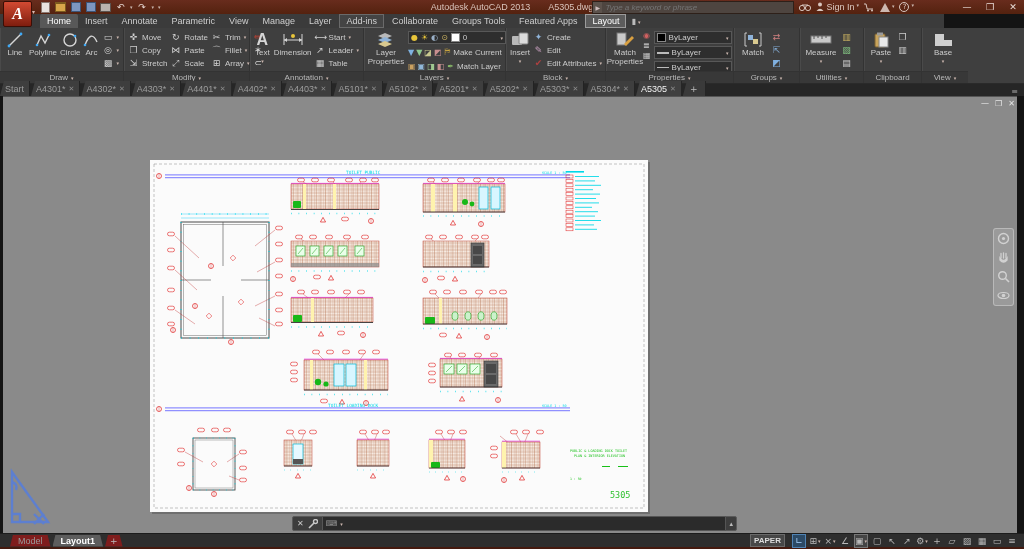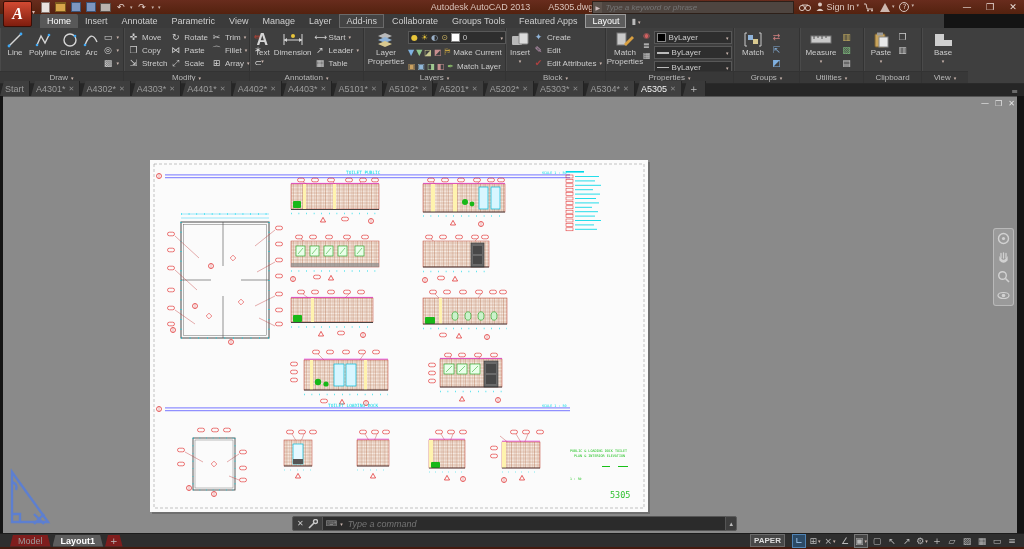--- a/index.html
+++ b/index.html
@@ -1065,21 +1065,20 @@
     <div class="cmd-left">
       <span class="g">✕</span>
       <svg width="10" height="10">
           <path d="M1 9 L6 4" stroke="#c9c9c9" stroke-width="1.6"></path>
           <circle cx="7.5" cy="2.5" r="2" fill="none" stroke="#c9c9c9" stroke-width="1.4"></circle>
         </svg>
     </div>
     <div class="cmd-input">
       <span class="kbd g">⌨</span>
       <span class="drop g">▾</span>
-      <input placeholder="Type a command" style="">
     </div>
     <span class="cmd-hist g">▴</span>
   </div>
 
   <div class="statusbar">
     <div class="ltabs">
       <span class="ltab">Model</span>
       <span class="ltab active">Layout1</span>
       <span class="ltab plus g">+</span>
     </div>

